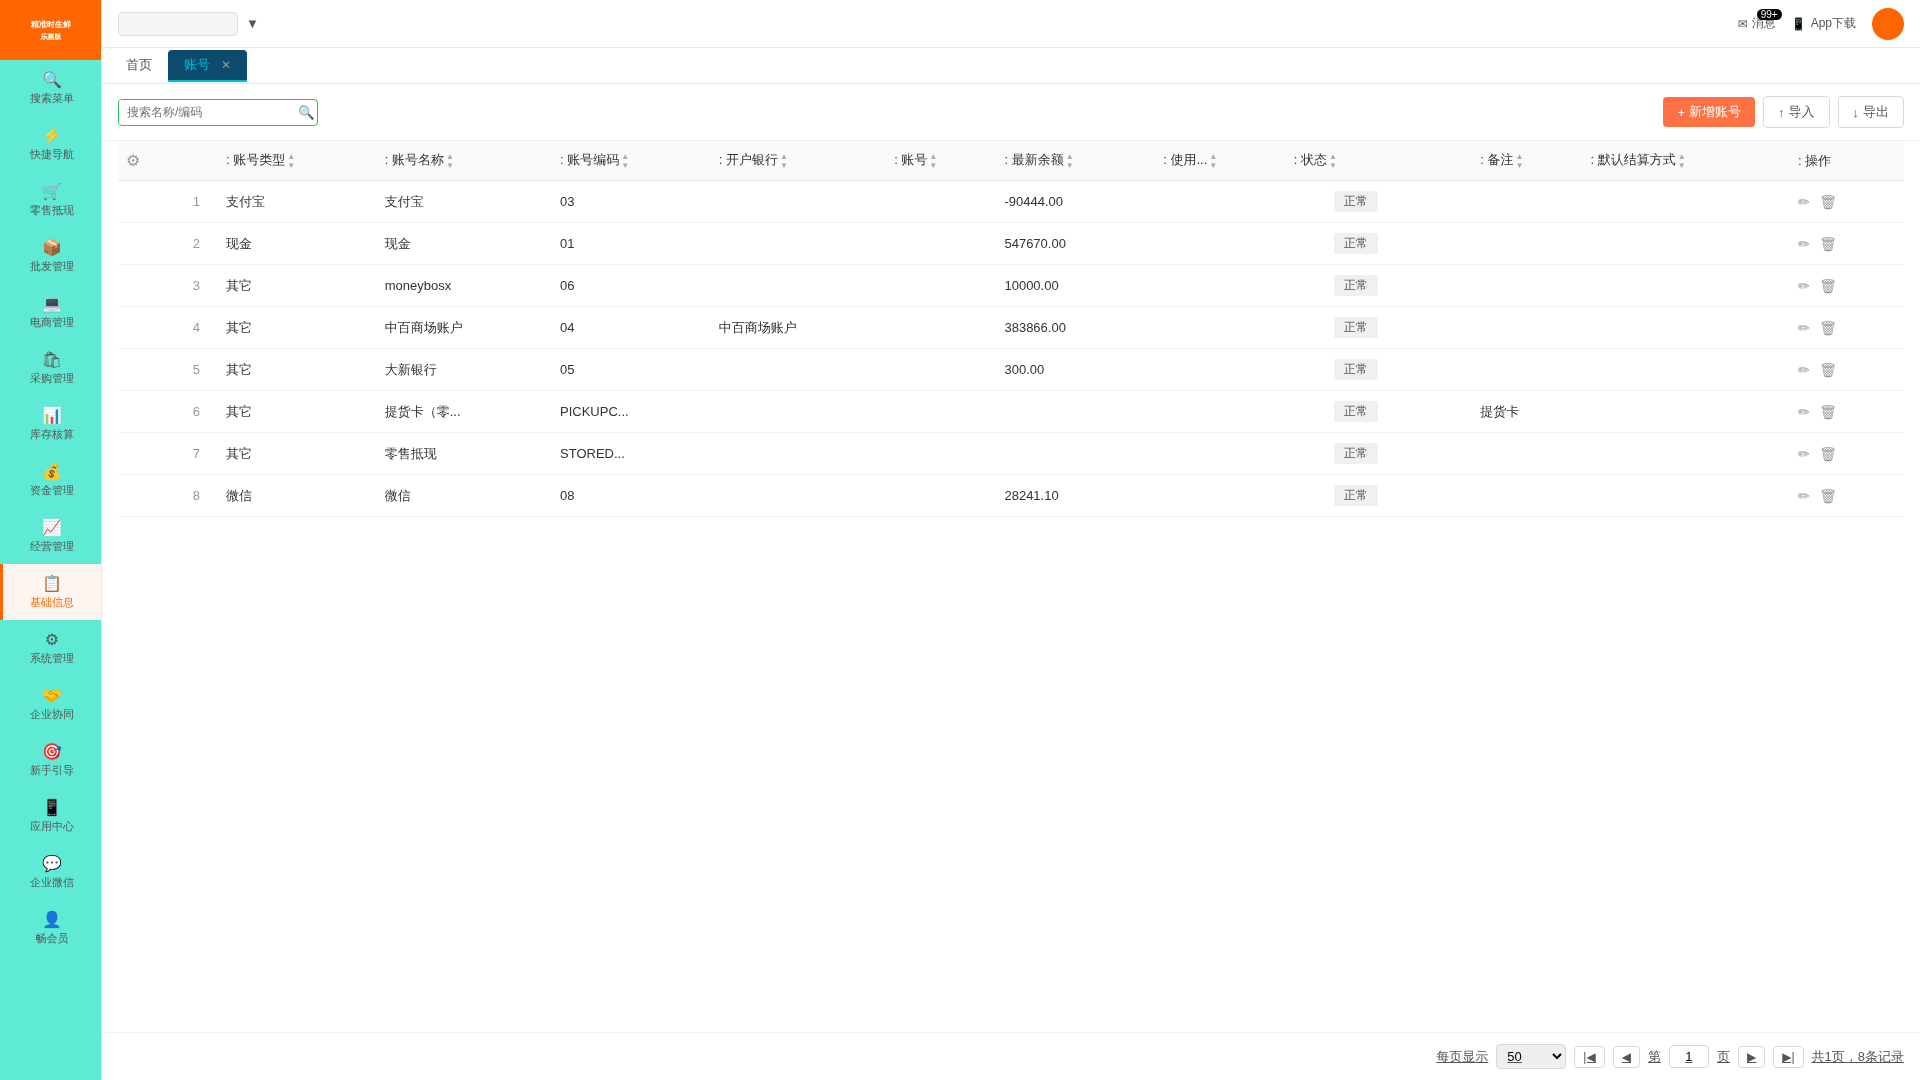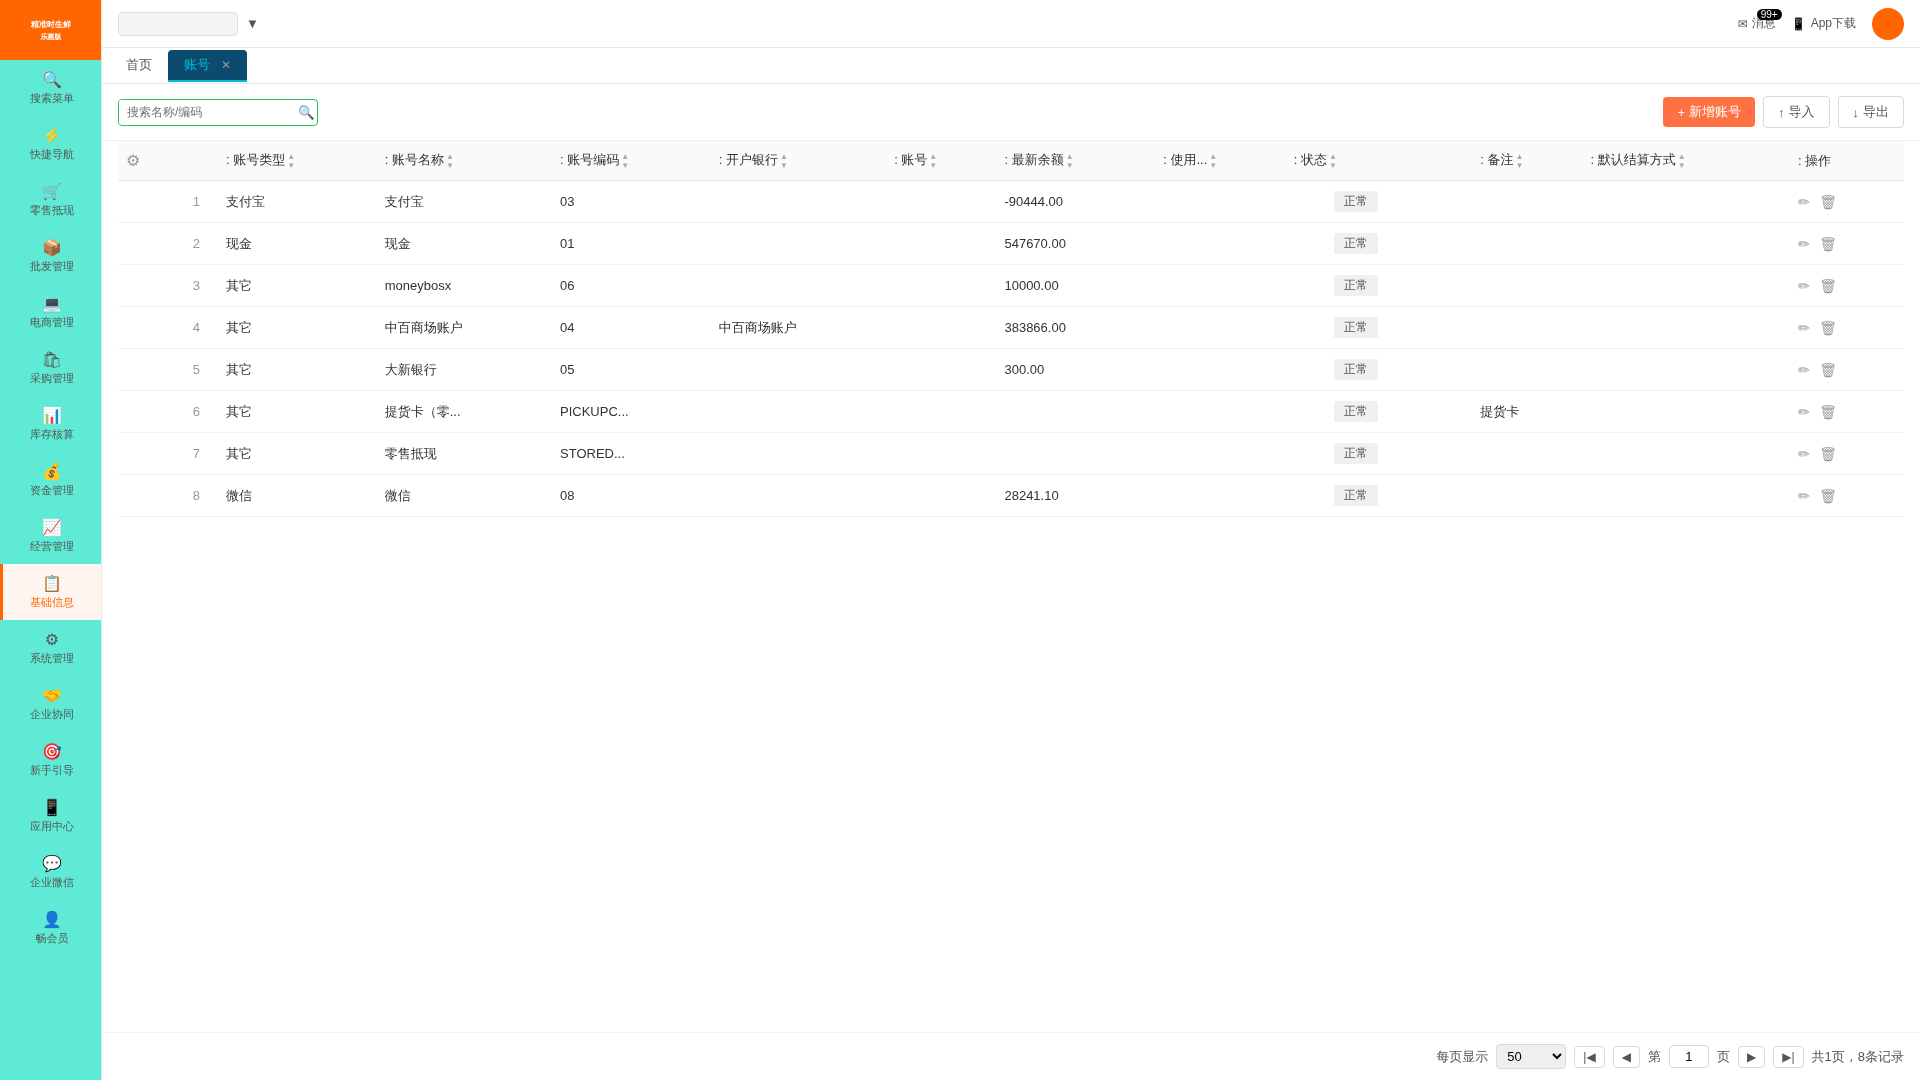--- a/index.html
+++ b/index.html
@@ -303,20 +303,21 @@
       height: 48px;
       display: flex;
       align-items: center;
       justify-content: flex-end;
       padding: 0 16px;
       border-top: 1px solid #f0f0f0;
       gap: 8px;
       font-size: 13px;
       color: #555;
       flex-shrink: 0;
+      text-decoration: underline;
     }
     .page-size-select {
       border: 1px solid #d9d9d9;
       border-radius: 4px;
       padding: 3px 20px 3px 6px;
       font-size: 13px;
       cursor: pointer;
     }
     .page-btn {
       border: 1px solid #d9d9d9;

